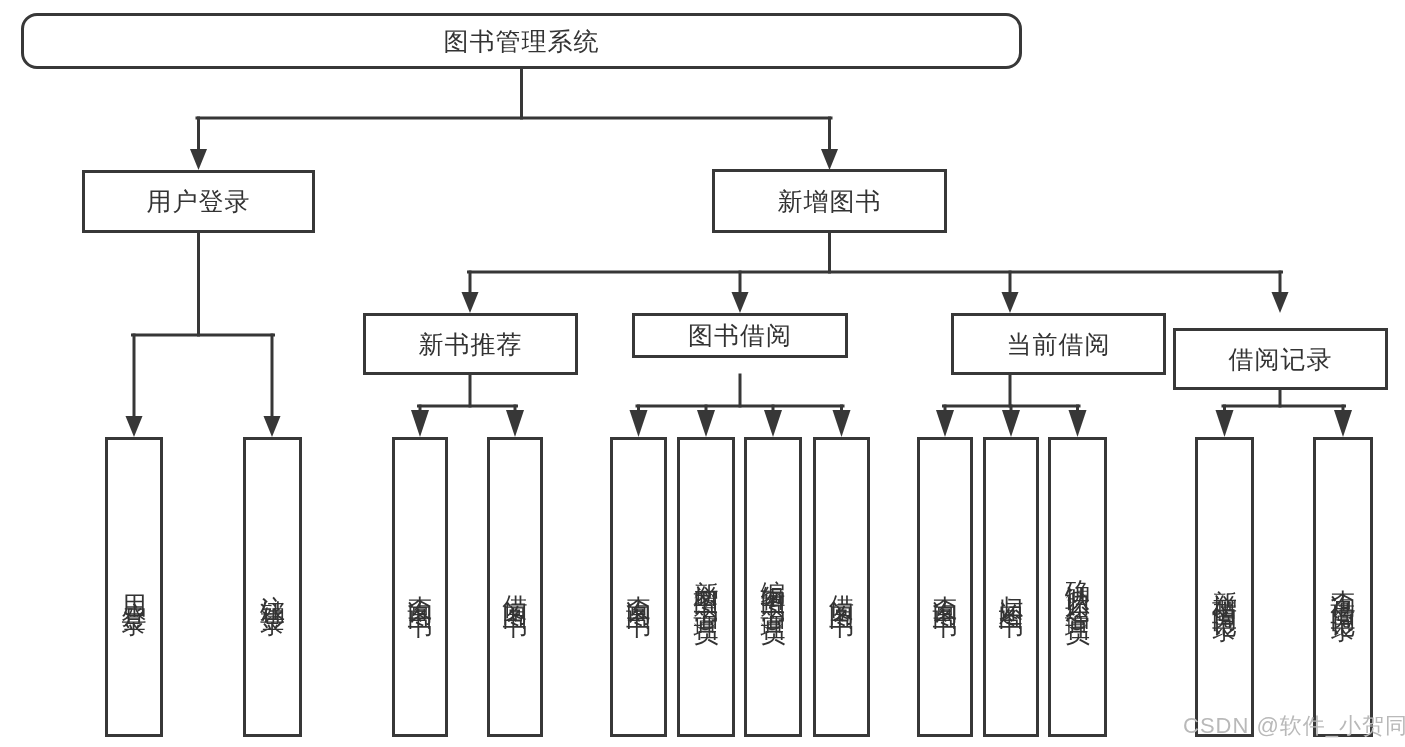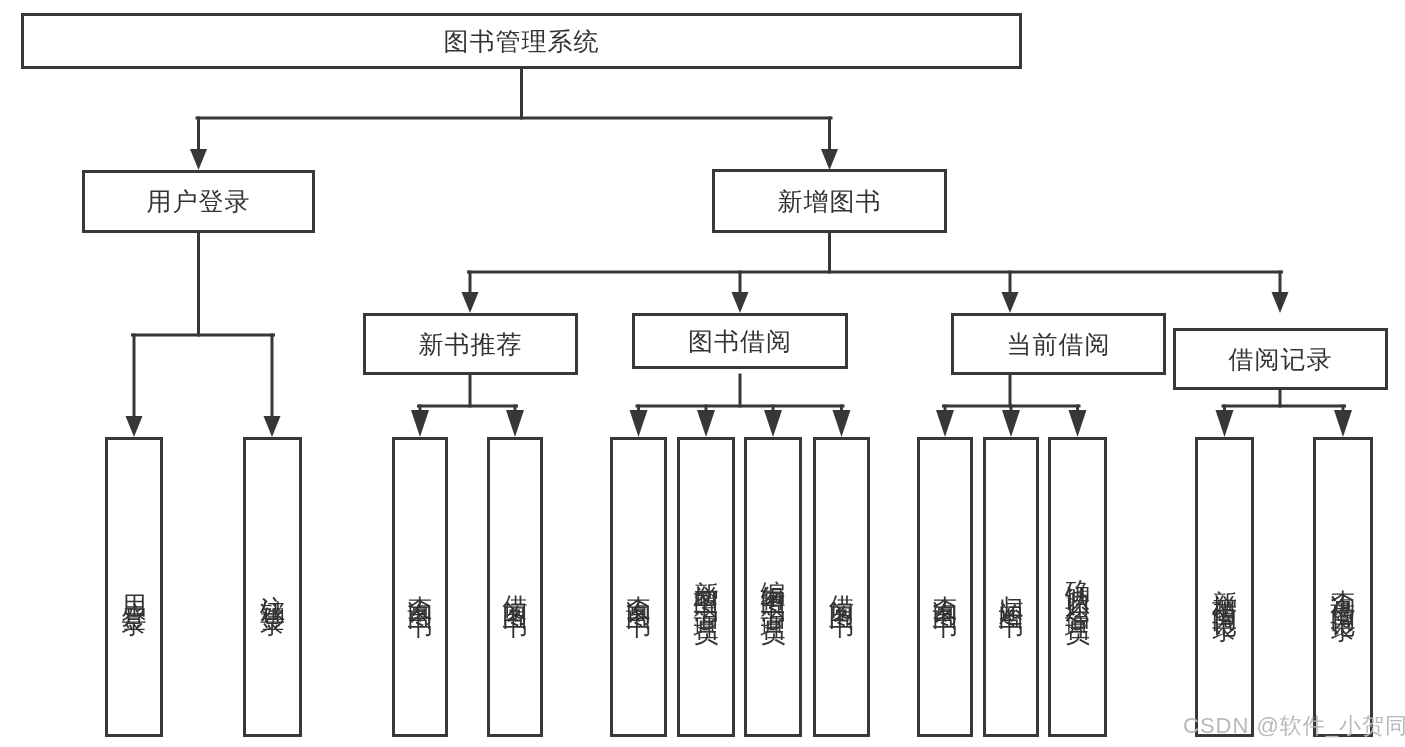--- a/index.html
+++ b/index.html
@@ -88,27 +88,27 @@
       <polygon points="764,410 782,410 773,437"></polygon>
       <polygon points="832.5,410 850.5,410 841.5,437"></polygon>
       <polygon points="936,410 954,410 945,437"></polygon>
       <polygon points="1002,410 1020,410 1011,437"></polygon>
       <polygon points="1068.5,410 1086.5,410 1077.5,437"></polygon>
       <polygon points="1215.5,410 1233.5,410 1224.5,437"></polygon>
       <polygon points="1334,410 1352,410 1343,437"></polygon>
     </g>
   </svg>
 
-  <div class="box" style="left:21px;top:13px;width:1001px;height:56px;">图书管理系统</div>
+  <div class="box" style="left:21px;top:13px;width:1001px;height:56px;border-radius:16px;">图书管理系统</div>
 
   <div class="box" style="left:82px;top:170px;width:233px;height:63px;">用户登录</div>
   <div class="box" style="left:712px;top:169px;width:235px;height:64px;">新增图书</div>
 
   <div class="box" style="left:363px;top:313px;width:215px;height:62px;">新书推荐</div>
-  <div class="box" style="left:632px;top:313px;width:216px;height:56px;">图书借阅</div>
+  <div class="box" style="left:632px;top:313px;width:216px;height:45px;">图书借阅</div>
   <div class="box" style="left:903px;top:313px;width:215px;height:62px;margin-left:48px;">当前借阅</div>
   <div class="box" style="left:1173px;top:328px;width:215px;height:62px;font-family:Liberation Serif, serif;">借阅记录</div>
 
   <div class="box vbox" style="left:105px;top:437px;width:58px;height:300px;">用户登录</div>
   <div class="box vbox" style="left:243px;top:437px;width:59px;height:300px;">注销登录</div>
 
   <div class="box vbox" style="left:392px;top:437px;width:56px;height:300px;">查询图书</div>
   <div class="box vbox" style="left:487px;top:437px;width:56px;height:300px;">借阅图书</div>
 
   <div class="box vbox" style="left:610px;top:437px;width:57px;height:300px;">查询图书</div>

